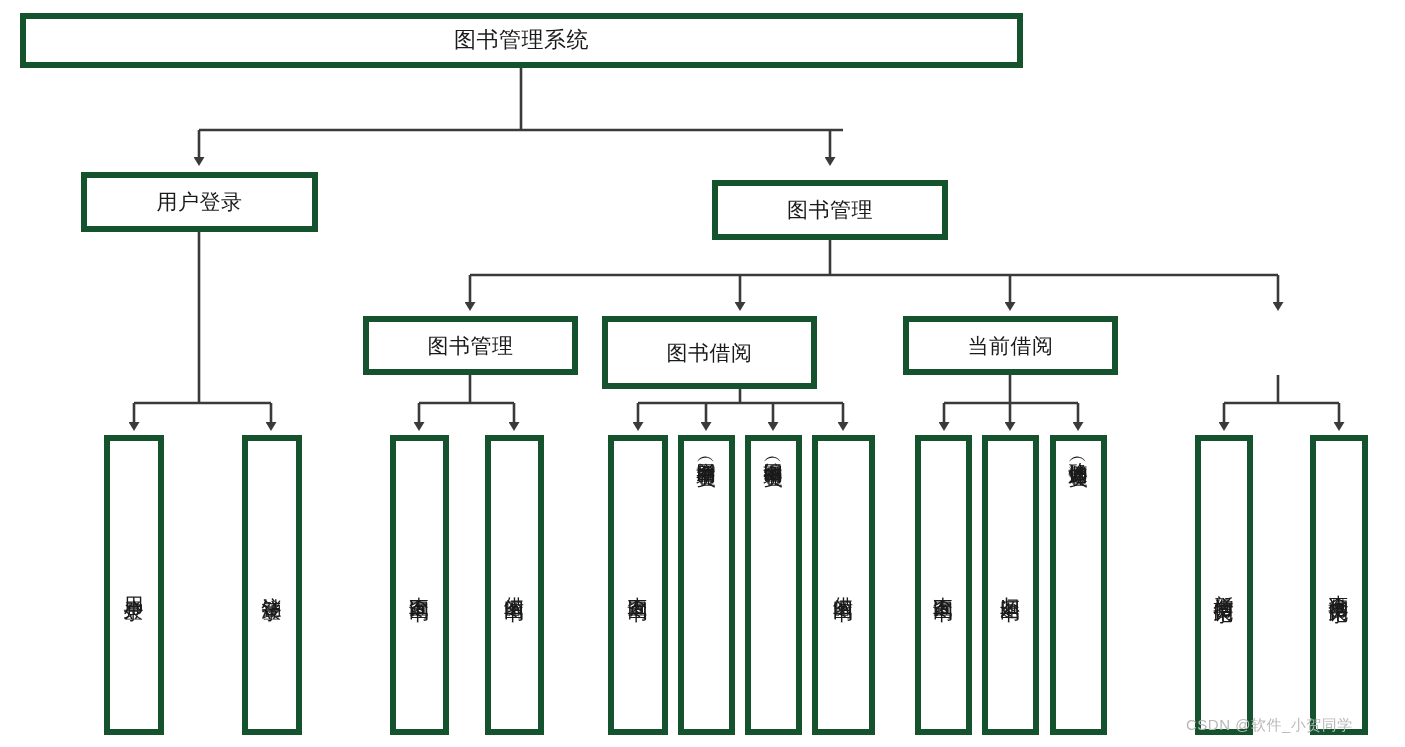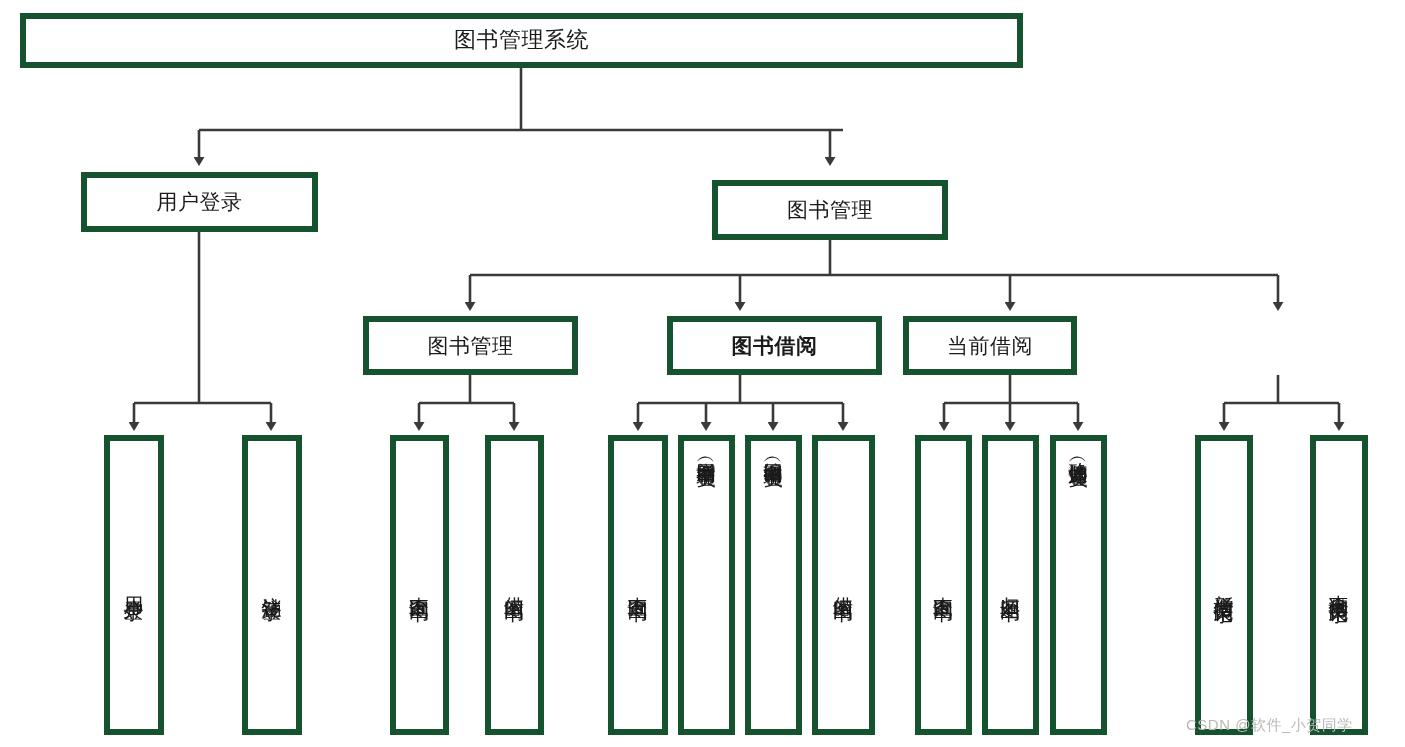--- a/index.html
+++ b/index.html
@@ -139,24 +139,24 @@
   <div class="node horiz" style="left:81px; top:172px; width:237px; height:60px;">
     <span class="label">用户登录</span>
   </div>
   <div class="node horiz" style="left:712px; top:180px; width:236px; height:60px;">
     <span class="label">图书管理</span>
   </div>
 
   <div class="node horiz" style="left:363px; top:316px; width:215px; height:59px;">
     <span class="label">图书管理</span>
   </div>
-  <div class="node horiz" style="left:667px; top:316px; width:215px; height:59px;font-weight:bold;">
+  <div class="node horiz" style="left:602px; top:316px; width:215px; height:73px;">
     <span class="label">图书借阅</span>
   </div>
-  <div class="node horiz" style="left:903px; top:316px; width:174px; height:59px;">
+  <div class="node horiz" style="left:903px; top:316px; width:215px; height:59px;">
     <span class="label">当前借阅</span>
   </div>
 
   <div class="node vert" style="left:104px; top:435px; width:60px; height:300px; align-items:center; padding-top:0;">
     <span class="label">用户登录</span>
   </div>
   <div class="node vert" style="left:242px; top:435px; width:60px; height:300px; align-items:center; padding-top:0;">
     <span class="label">注销登录</span>
   </div>
 

